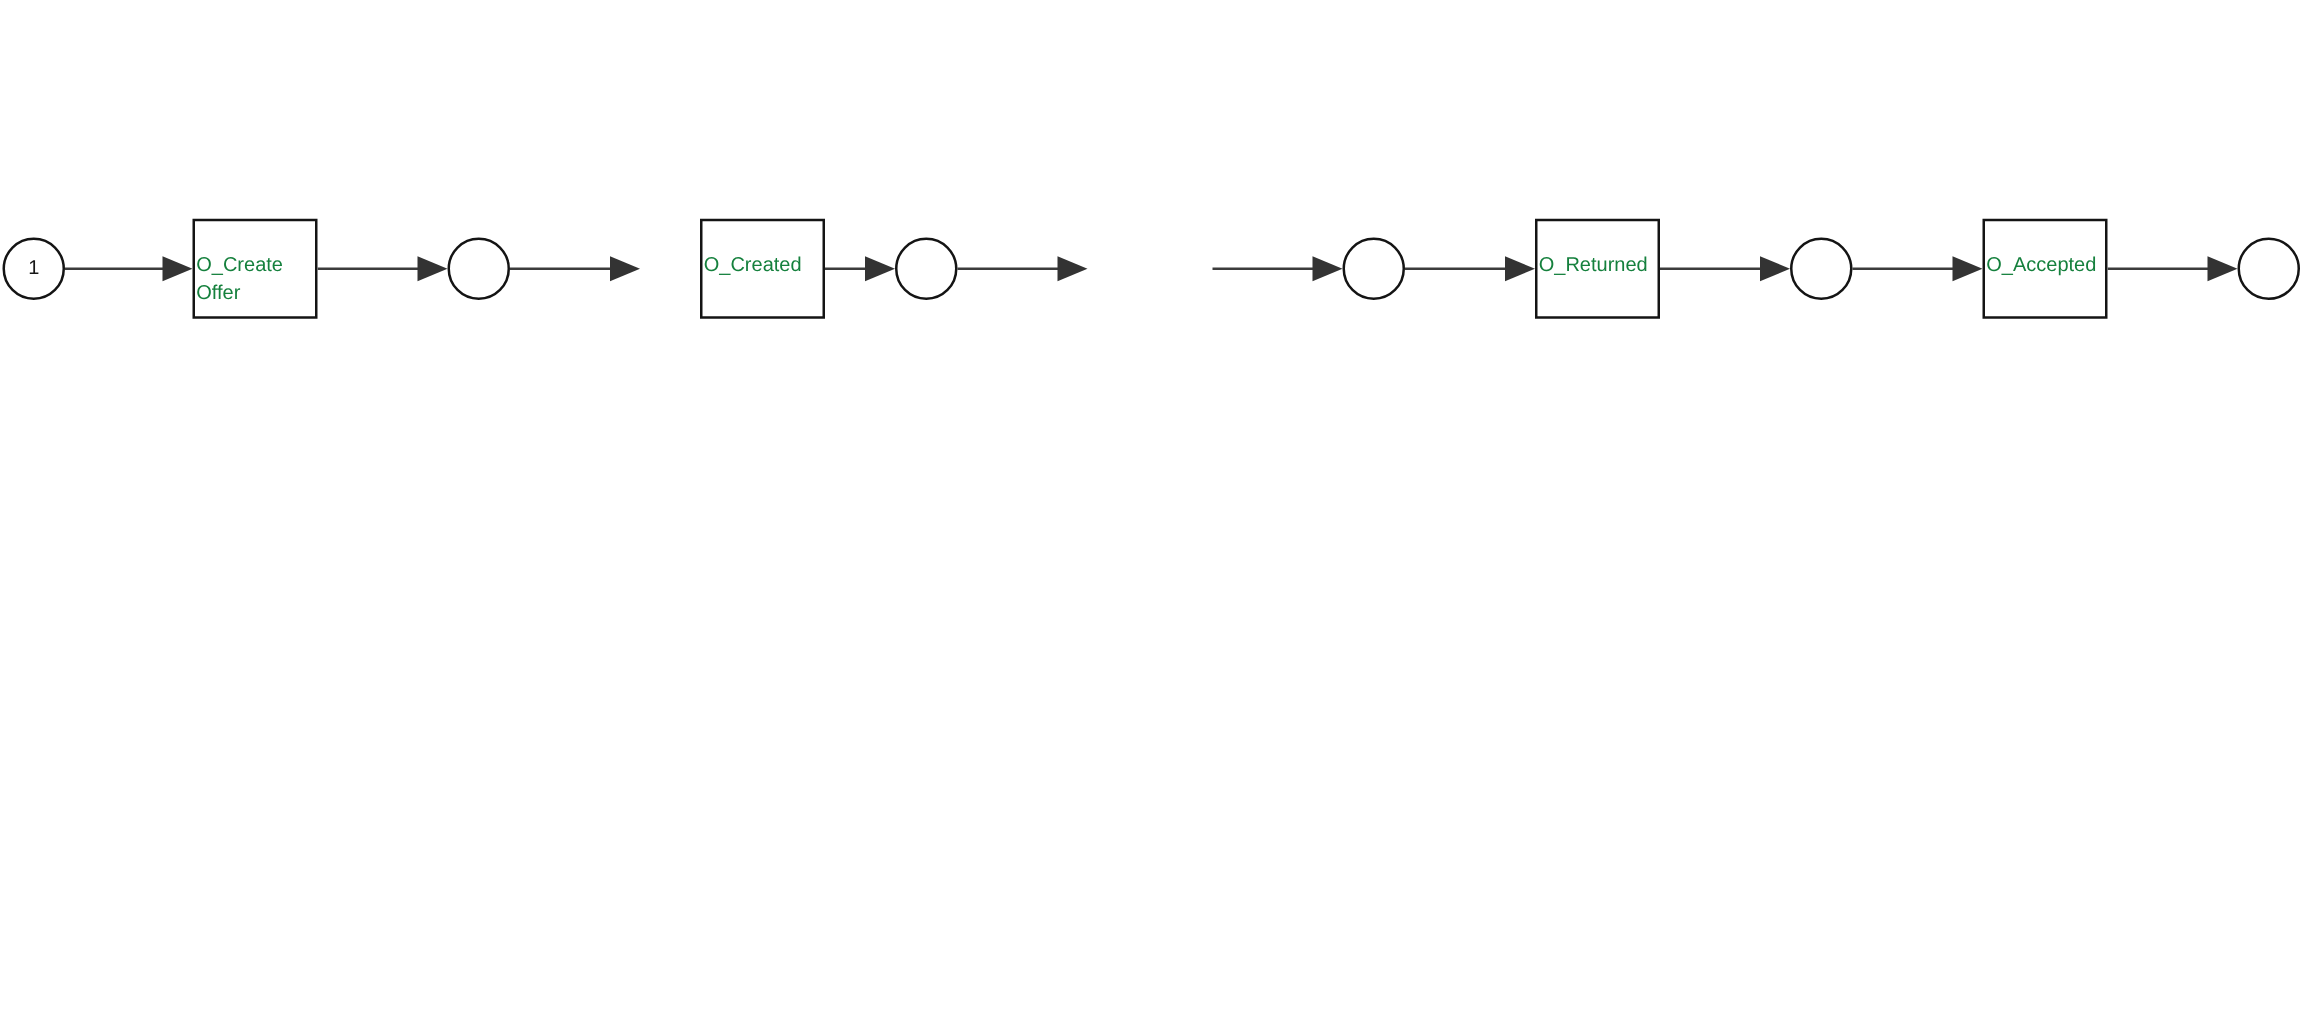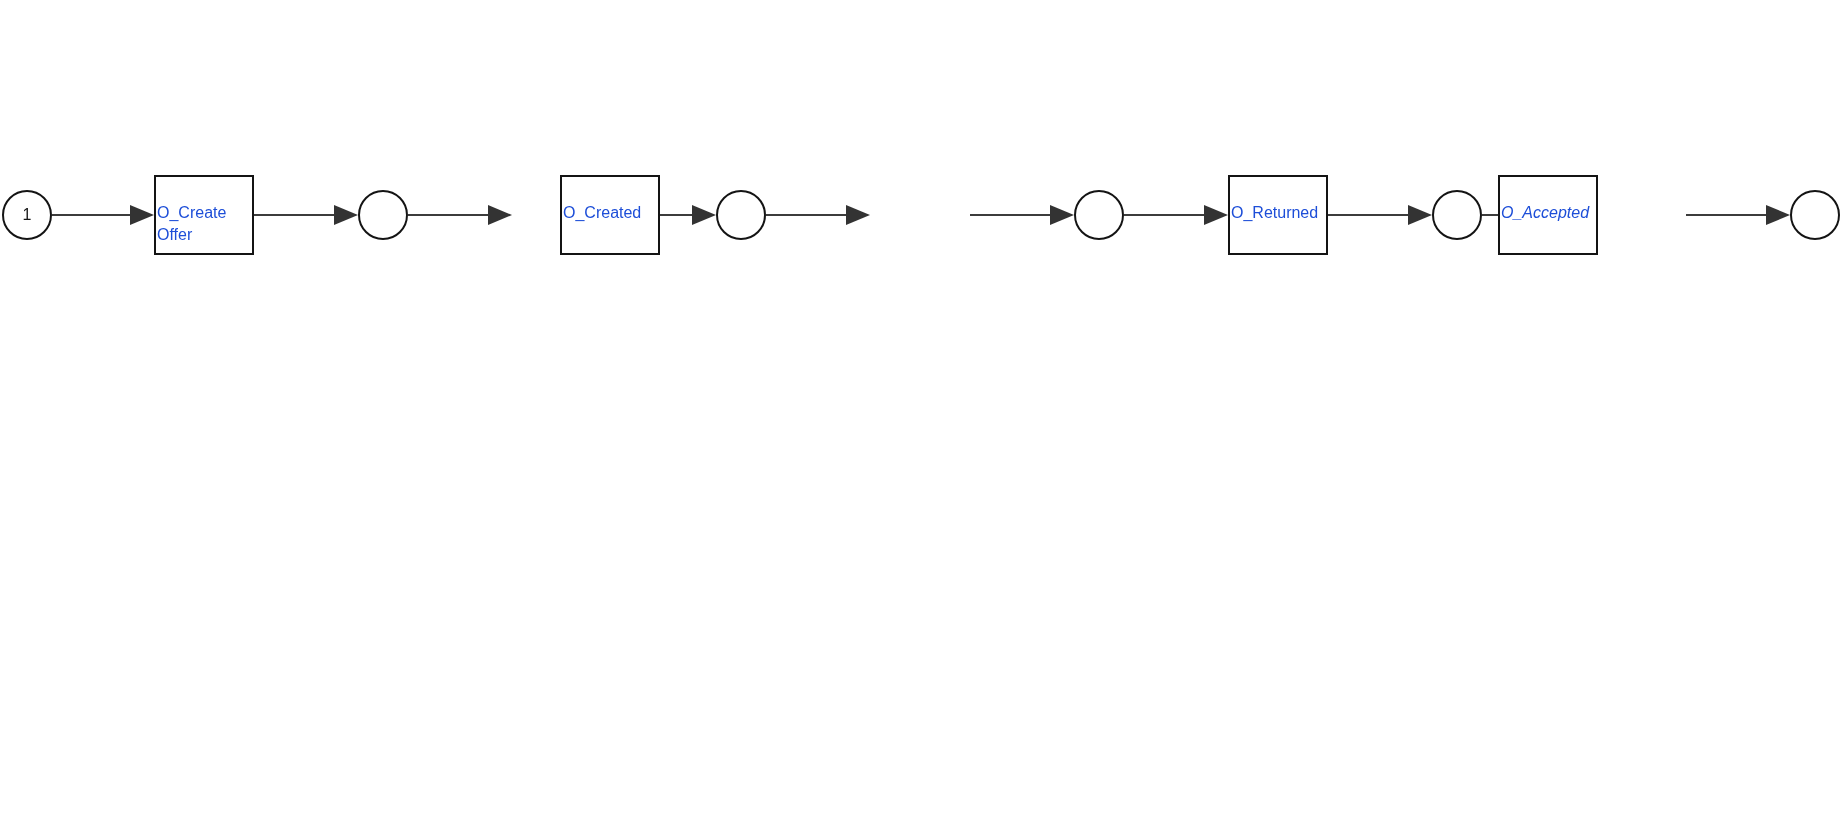--- a/index.html
+++ b/index.html
@@ -31,38 +31,38 @@
     justify-content: center;
     font-size: 16px;
     color: #161616;
   }
   .transition {
     position: absolute;
     width: 100px; height: 80px;
     top: 175px;
     border: 2px solid #141414;
     background: #ffffff;
-    color: #1d4ed8;
+    color: #15803d;
     font-size: 16px;
     line-height: 22px;
     padding: 3px 1px 0 1px;
     white-space: pre-line;
     overflow: hidden;
   }
   .p-start { left: 2px; }
   .p-1 { left: 358px; }
   .p-2 { left: 716px; }
   .p-3 { left: 1074px; }
   .p-4 { left: 1432px; }
   .p-end { left: 1790px; }
   .t-1 { left: 154px; }
   .t-2 { left: 512px; margin-left: 48px; }
   .t-3 { left: 870px; }
   .t-4 { left: 1228px; }
-  .t-5 { left: 1498px; font-style: italic; }
+  .t-5 { left: 1586px; }
   .edge-line { stroke: #3c3c3c; stroke-width: 2; }
   .arrowhead { fill: #333333; }
 </style>
 </head>
 <body>
 
 <div class="canvas">
 
   <svg class="edges-layer" width="1842" height="825" viewBox="0 0 1842 825" xmlns="http://www.w3.org/2000/svg">
     <g>

